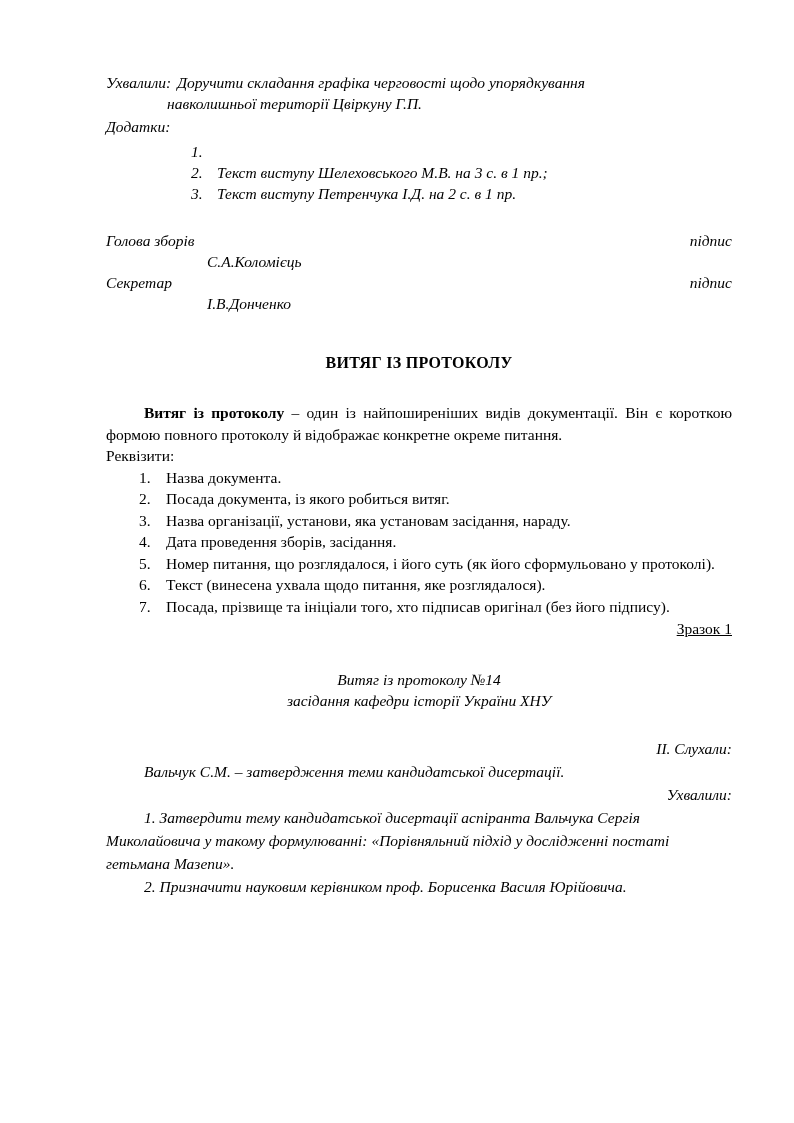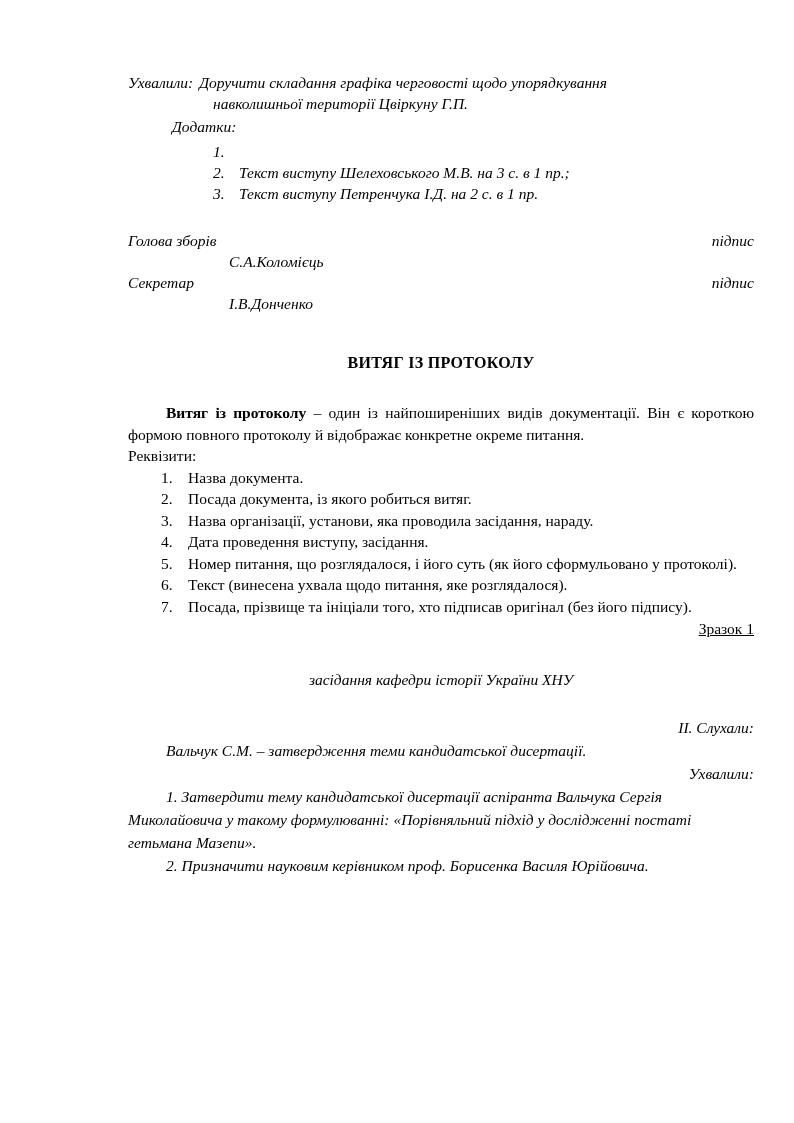--- a/index.html
+++ b/index.html
@@ -12,21 +12,21 @@
     width: 794px;
     height: 1123px;
     background: #ffffff;
     margin: 0 auto;
     overflow: hidden;
     font-family: "Liberation Serif", "DejaVu Serif", serif;
     color: #000000;
   }
   .content {
     position: absolute;
-    left: 128px;
+    left: 106px;
     top: 72px;
     width: 626px;
     font-family: Liberation Serif, serif;
   }
   .bold    { font-weight: bold; }
 
   
   .top-block { font-style: italic; font-size: 15.5px; line-height: 21px; }
 
   .resolution {
@@ -37,23 +37,23 @@
     flex: 0 0 auto;
     white-space: nowrap;
     padding-right: 6px;
   }
   .res-body {
     flex: 1 1 auto;
     text-align: justify;
     text-align-last: left;
   }
   .res-cont {
-    margin-left: 85px;
-  }
-  .dodatky { margin-top: 2px; margin-left: 44px; }
+    margin-left: 61px;
+  }
+  .dodatky { margin-top: 2px; }
 
   .attach-list {
     margin: 4px 0 0 0;
     padding: 0;
     list-style: none;
   }
   .attach-list li {
     display: flex;
     align-items: baseline;
     margin-left: 85px;
@@ -201,44 +201,45 @@
         <li>
           <span class="req-num">1.</span>
           <span class="req-text">Назва документа.</span>
         </li>
         <li>
           <span class="req-num">2.</span>
           <span class="req-text">Посада документа, із якого робиться витяг.</span>
         </li>
         <li>
           <span class="req-num">3.</span>
-          <span class="req-text">Назва організації, установи, яка проводила засідання, нараду.</span>
+          <span class="req-text">Назва організації, установи, яка установам засідання, нараду.</span>
         </li>
         <li>
           <span class="req-num">4.</span>
-          <span class="req-text">Дата проведення виступу, засідання.</span>
+          <span class="req-text">Дата проведення зборів, засідання.</span>
         </li>
         <li>
           <span class="req-num">5.</span>
           <span class="req-text">Номер питання, що розглядалося, і його суть (як його сформульовано у протоколі).</span>
         </li>
         <li>
           <span class="req-num">6.</span>
           <span class="req-text">Текст (винесена ухвала щодо питання, яке розглядалося).</span>
         </li>
         <li>
           <span class="req-num">7.</span>
           <span class="req-text">Посада, прізвище та ініціали того, хто підписав оригінал (без його підпису).</span>
         </li>
       </ul>
 
       <div class="zrazok"><span>Зразок 1</span></div>
     </div>
 
     <div class="sample-title">
+      <div>Витяг із протоколу №14</div>
       <div>засідання кафедри історії України ХНУ</div>
     </div>
 
     <div class="sample-body">
       <p class="s-flat">ІІ. Слухали:</p>
       <p class="s-indent">Вальчук С.М. – затвердження теми кандидатської дисертації.</p>
       <p class="s-flat">Ухвалили:</p>
       <p class="s-indent">1. Затвердити тему кандидатської дисертації аспіранта Вальчука Сергія Миколайовича у такому формулюванні: «Порівняльний підхід у дослідженні постаті гетьмана Мазепи».</p>
       <p class="s-indent">2. Призначити науковим керівником проф. Борисенка Василя Юрійовича.</p>
     </div>

